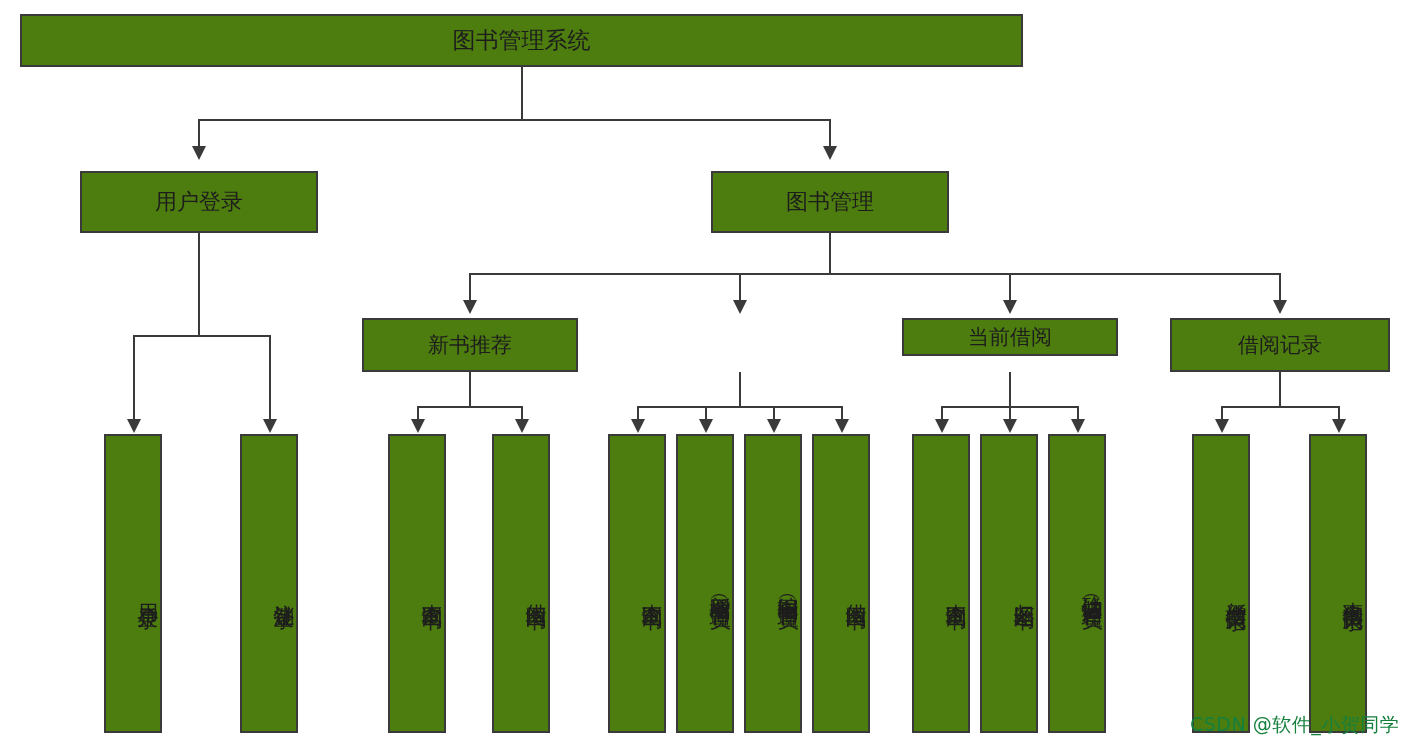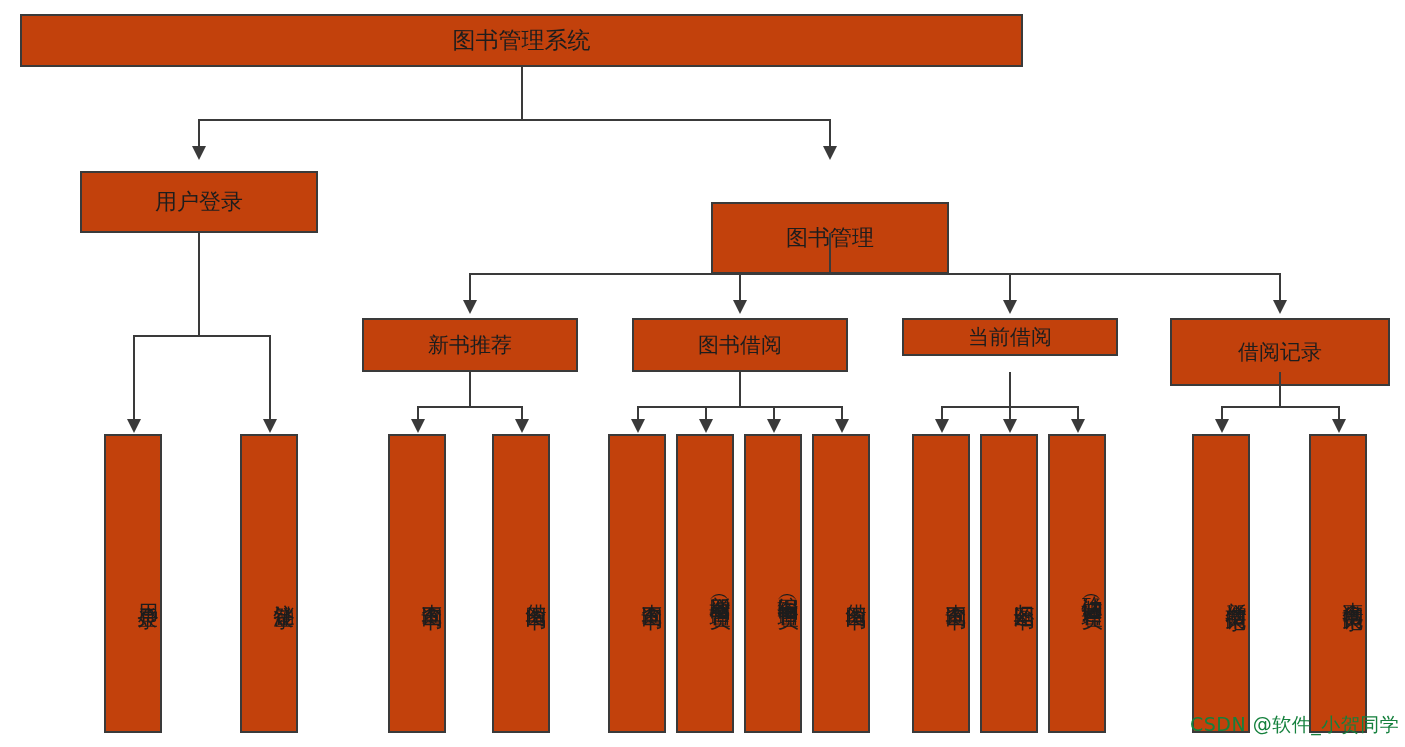--- a/index.html
+++ b/index.html
@@ -12,21 +12,21 @@
     position:relative;
     width:1405px;
     height:747px;
     background:#ffffff;
     overflow:hidden;
   }
   
   .node{
     position:absolute;
     box-sizing:border-box;
-    background:#c2410c;
+    background:#4d7c0f;
     border:2px solid #3a3a3a;
     display:flex;
     align-items:center;
     justify-content:center;
     color:#1d1d1d;
     line-height:1.15;
   }
   .node.root{
     font-size:23px;
     border-width:2px;
@@ -86,44 +86,43 @@
 
   <div class="vline" style="left:521px;top:67px;height:52px;"></div>
   <div class="hline" style="left:198px;top:119px;width:633px;"></div>
   <div class="vline" style="left:198px;top:119px;height:29px;"></div>
   <div class="arrow" style="left:192px;top:146px;"></div>
   <div class="vline" style="left:829px;top:119px;height:29px;"></div>
   <div class="arrow" style="left:823px;top:146px;"></div>
 
   <div class="node lvl2" style="left:80px;top:171px;width:238px;height:62px;">用户登录</div>
 
-  <div class="node lvl2" style="left:711px;top:171px;width:238px;height:72px;margin-top:31px;">图书管理</div>
+  <div class="node lvl2" style="left:711px;top:171px;width:238px;height:62px;">图书管理</div>
 
   <div class="vline" style="left:198px;top:233px;height:102px;"></div>
   <div class="hline" style="left:133px;top:335px;width:137px;"></div>
   <div class="vline" style="left:133px;top:335px;height:86px;"></div>
   <div class="arrow" style="left:127px;top:419px;"></div>
   <div class="vline" style="left:269px;top:335px;height:86px;"></div>
   <div class="arrow" style="left:263px;top:419px;"></div>
 
   <div class="vline" style="left:829px;top:233px;height:40px;"></div>
   <div class="hline" style="left:469px;top:273px;width:810px;"></div>
   <div class="vline" style="left:469px;top:273px;height:29px;"></div>
   <div class="arrow" style="left:463px;top:300px;"></div>
   <div class="vline" style="left:739px;top:273px;height:29px;"></div>
   <div class="arrow" style="left:733px;top:300px;"></div>
   <div class="vline" style="left:1009px;top:273px;height:29px;"></div>
   <div class="arrow" style="left:1003px;top:300px;"></div>
   <div class="vline" style="left:1279px;top:273px;height:29px;"></div>
   <div class="arrow" style="left:1273px;top:300px;"></div>
 
   <div class="node lvl3" style="left:362px;top:318px;width:216px;height:54px;font-family:Liberation Serif, serif;">新书推荐</div>
-  <div class="node lvl3" style="left:632px;top:318px;width:216px;height:54px;">图书借阅</div>
   <div class="node lvl3" style="left:902px;top:318px;width:216px;height:38px;">当前借阅</div>
-  <div class="node lvl3" style="left:1170px;top:318px;width:220px;height:68px;text-align:right;">借阅记录</div>
+  <div class="node lvl3" style="left:1170px;top:318px;width:220px;height:54px;text-align:right;">借阅记录</div>
 
   <div class="vline" style="left:469px;top:372px;height:34px;"></div>
   <div class="hline" style="left:417px;top:406px;width:105px;"></div>
   <div class="vline" style="left:417px;top:406px;height:15px;"></div>
   <div class="arrow" style="left:411px;top:419px;"></div>
   <div class="vline" style="left:521px;top:406px;height:15px;"></div>
   <div class="arrow" style="left:515px;top:419px;"></div>
 
   <div class="vline" style="left:739px;top:372px;height:34px;"></div>
   <div class="hline" style="left:637px;top:406px;width:206px;"></div>

